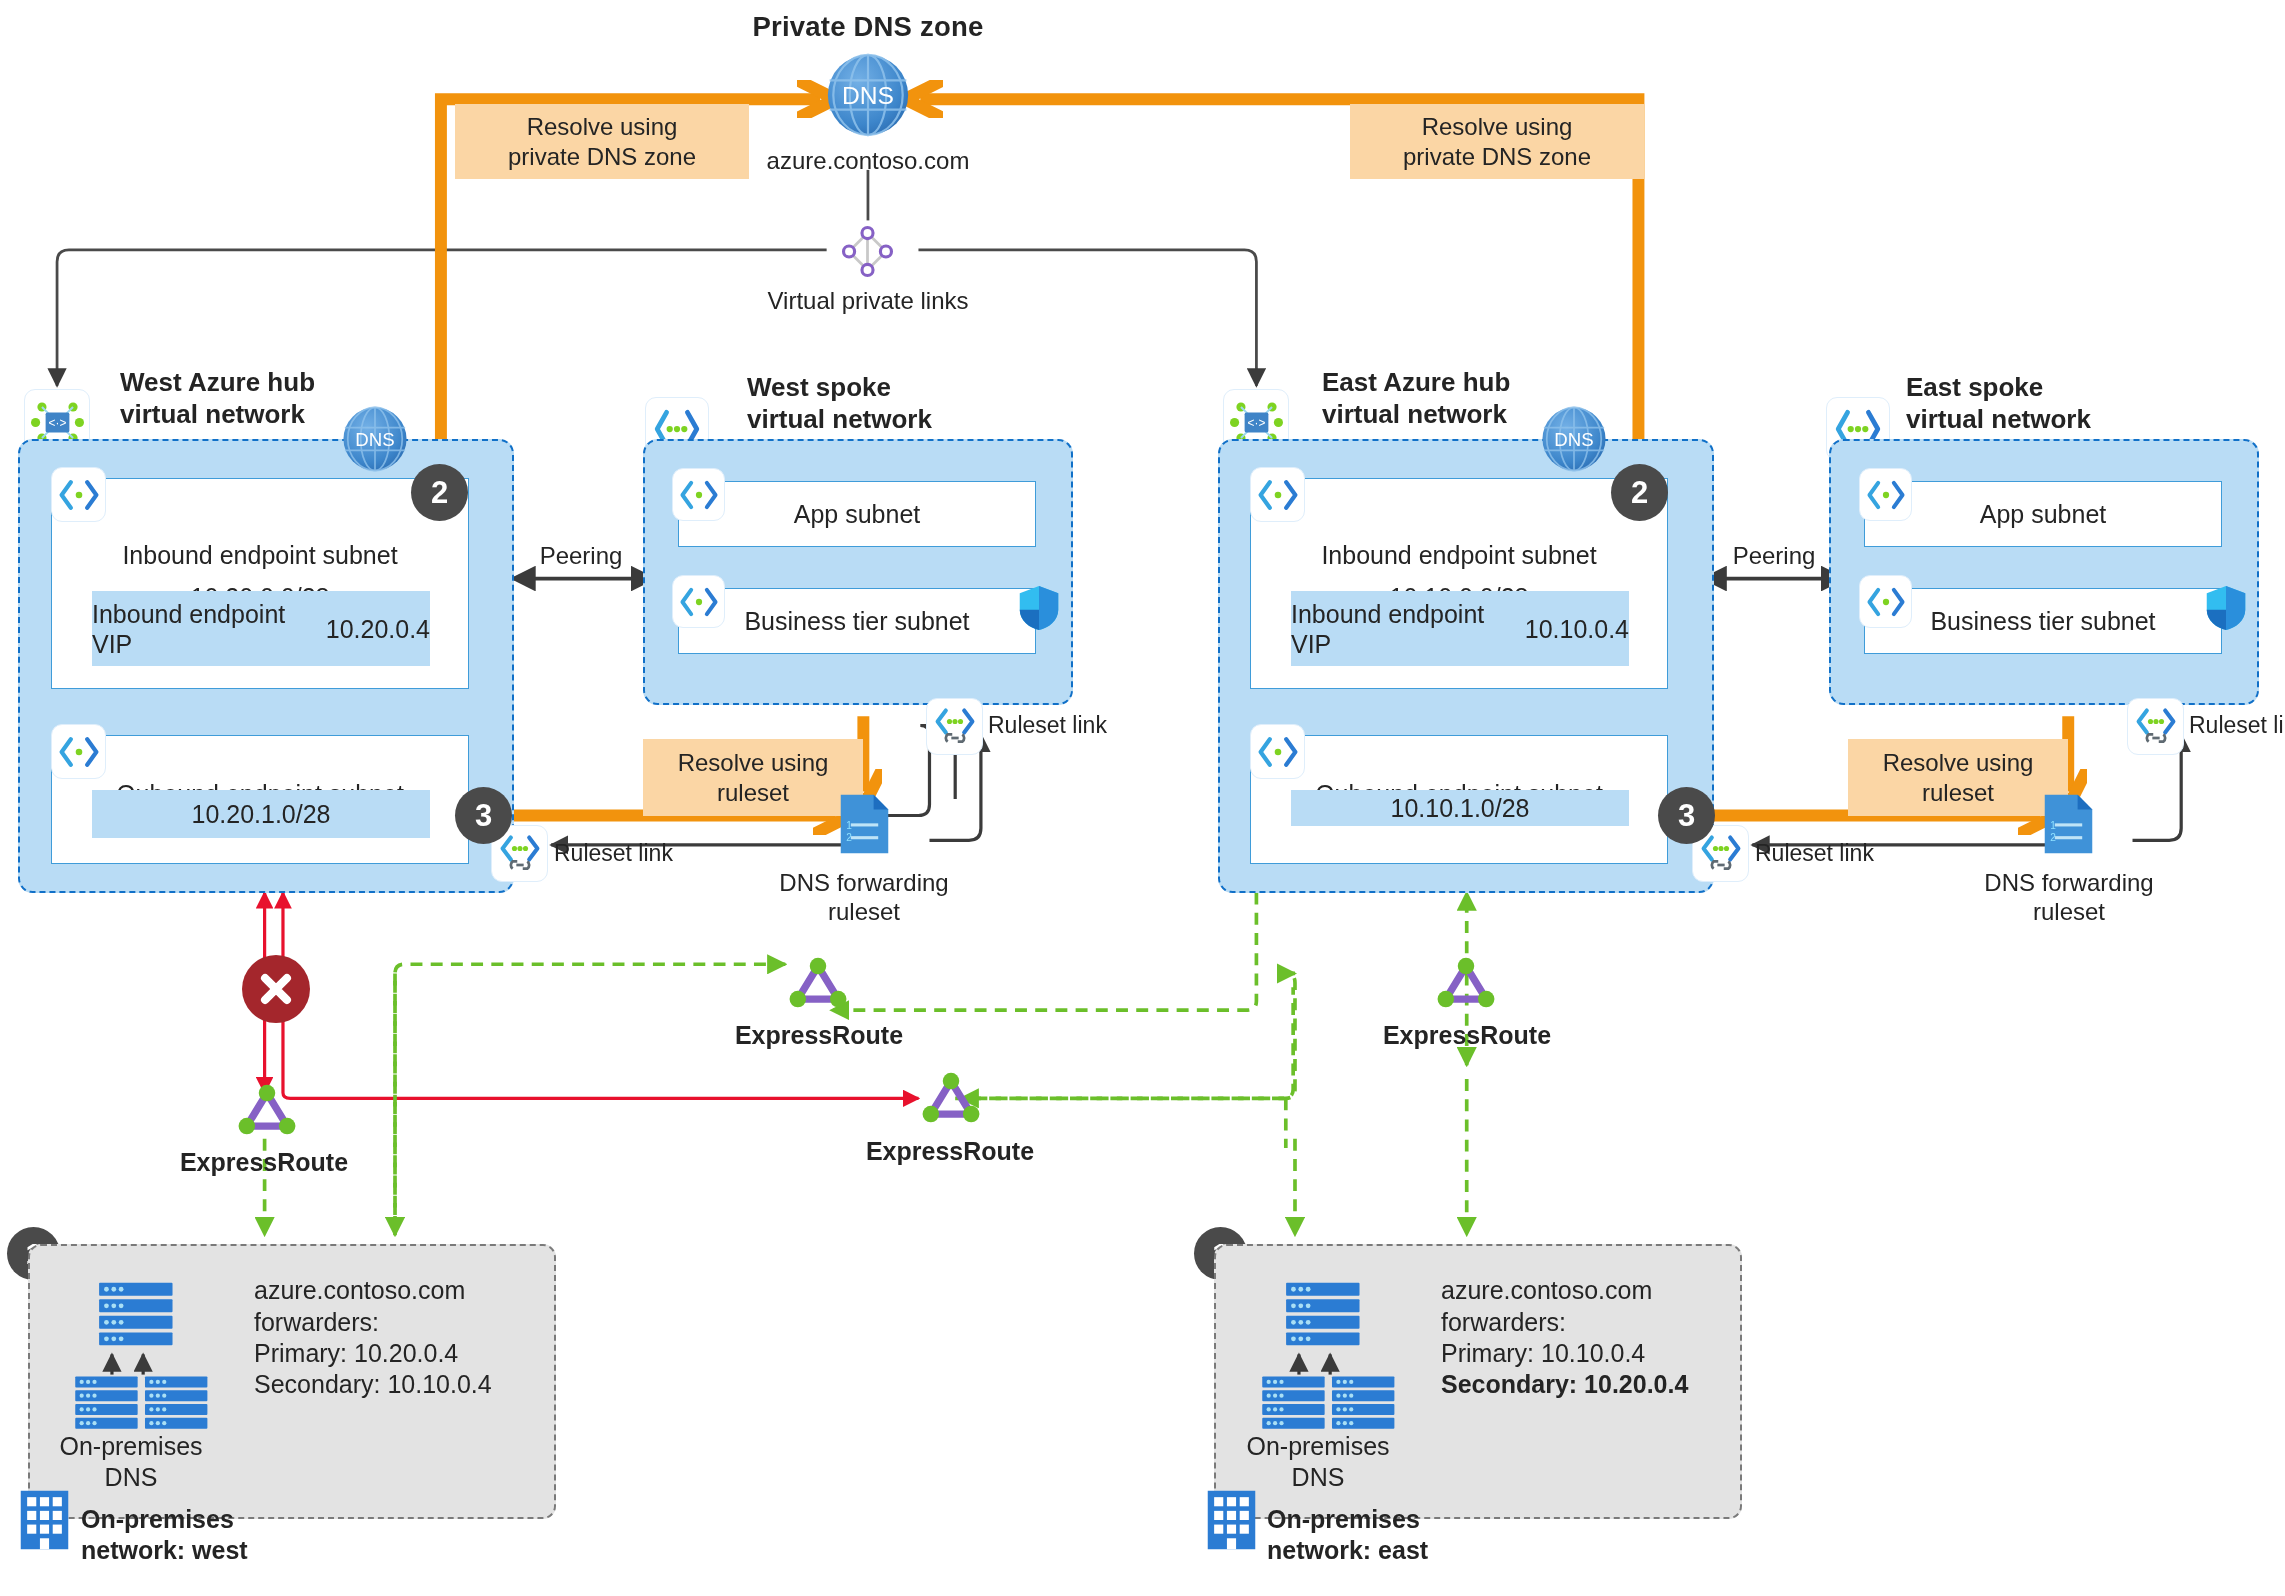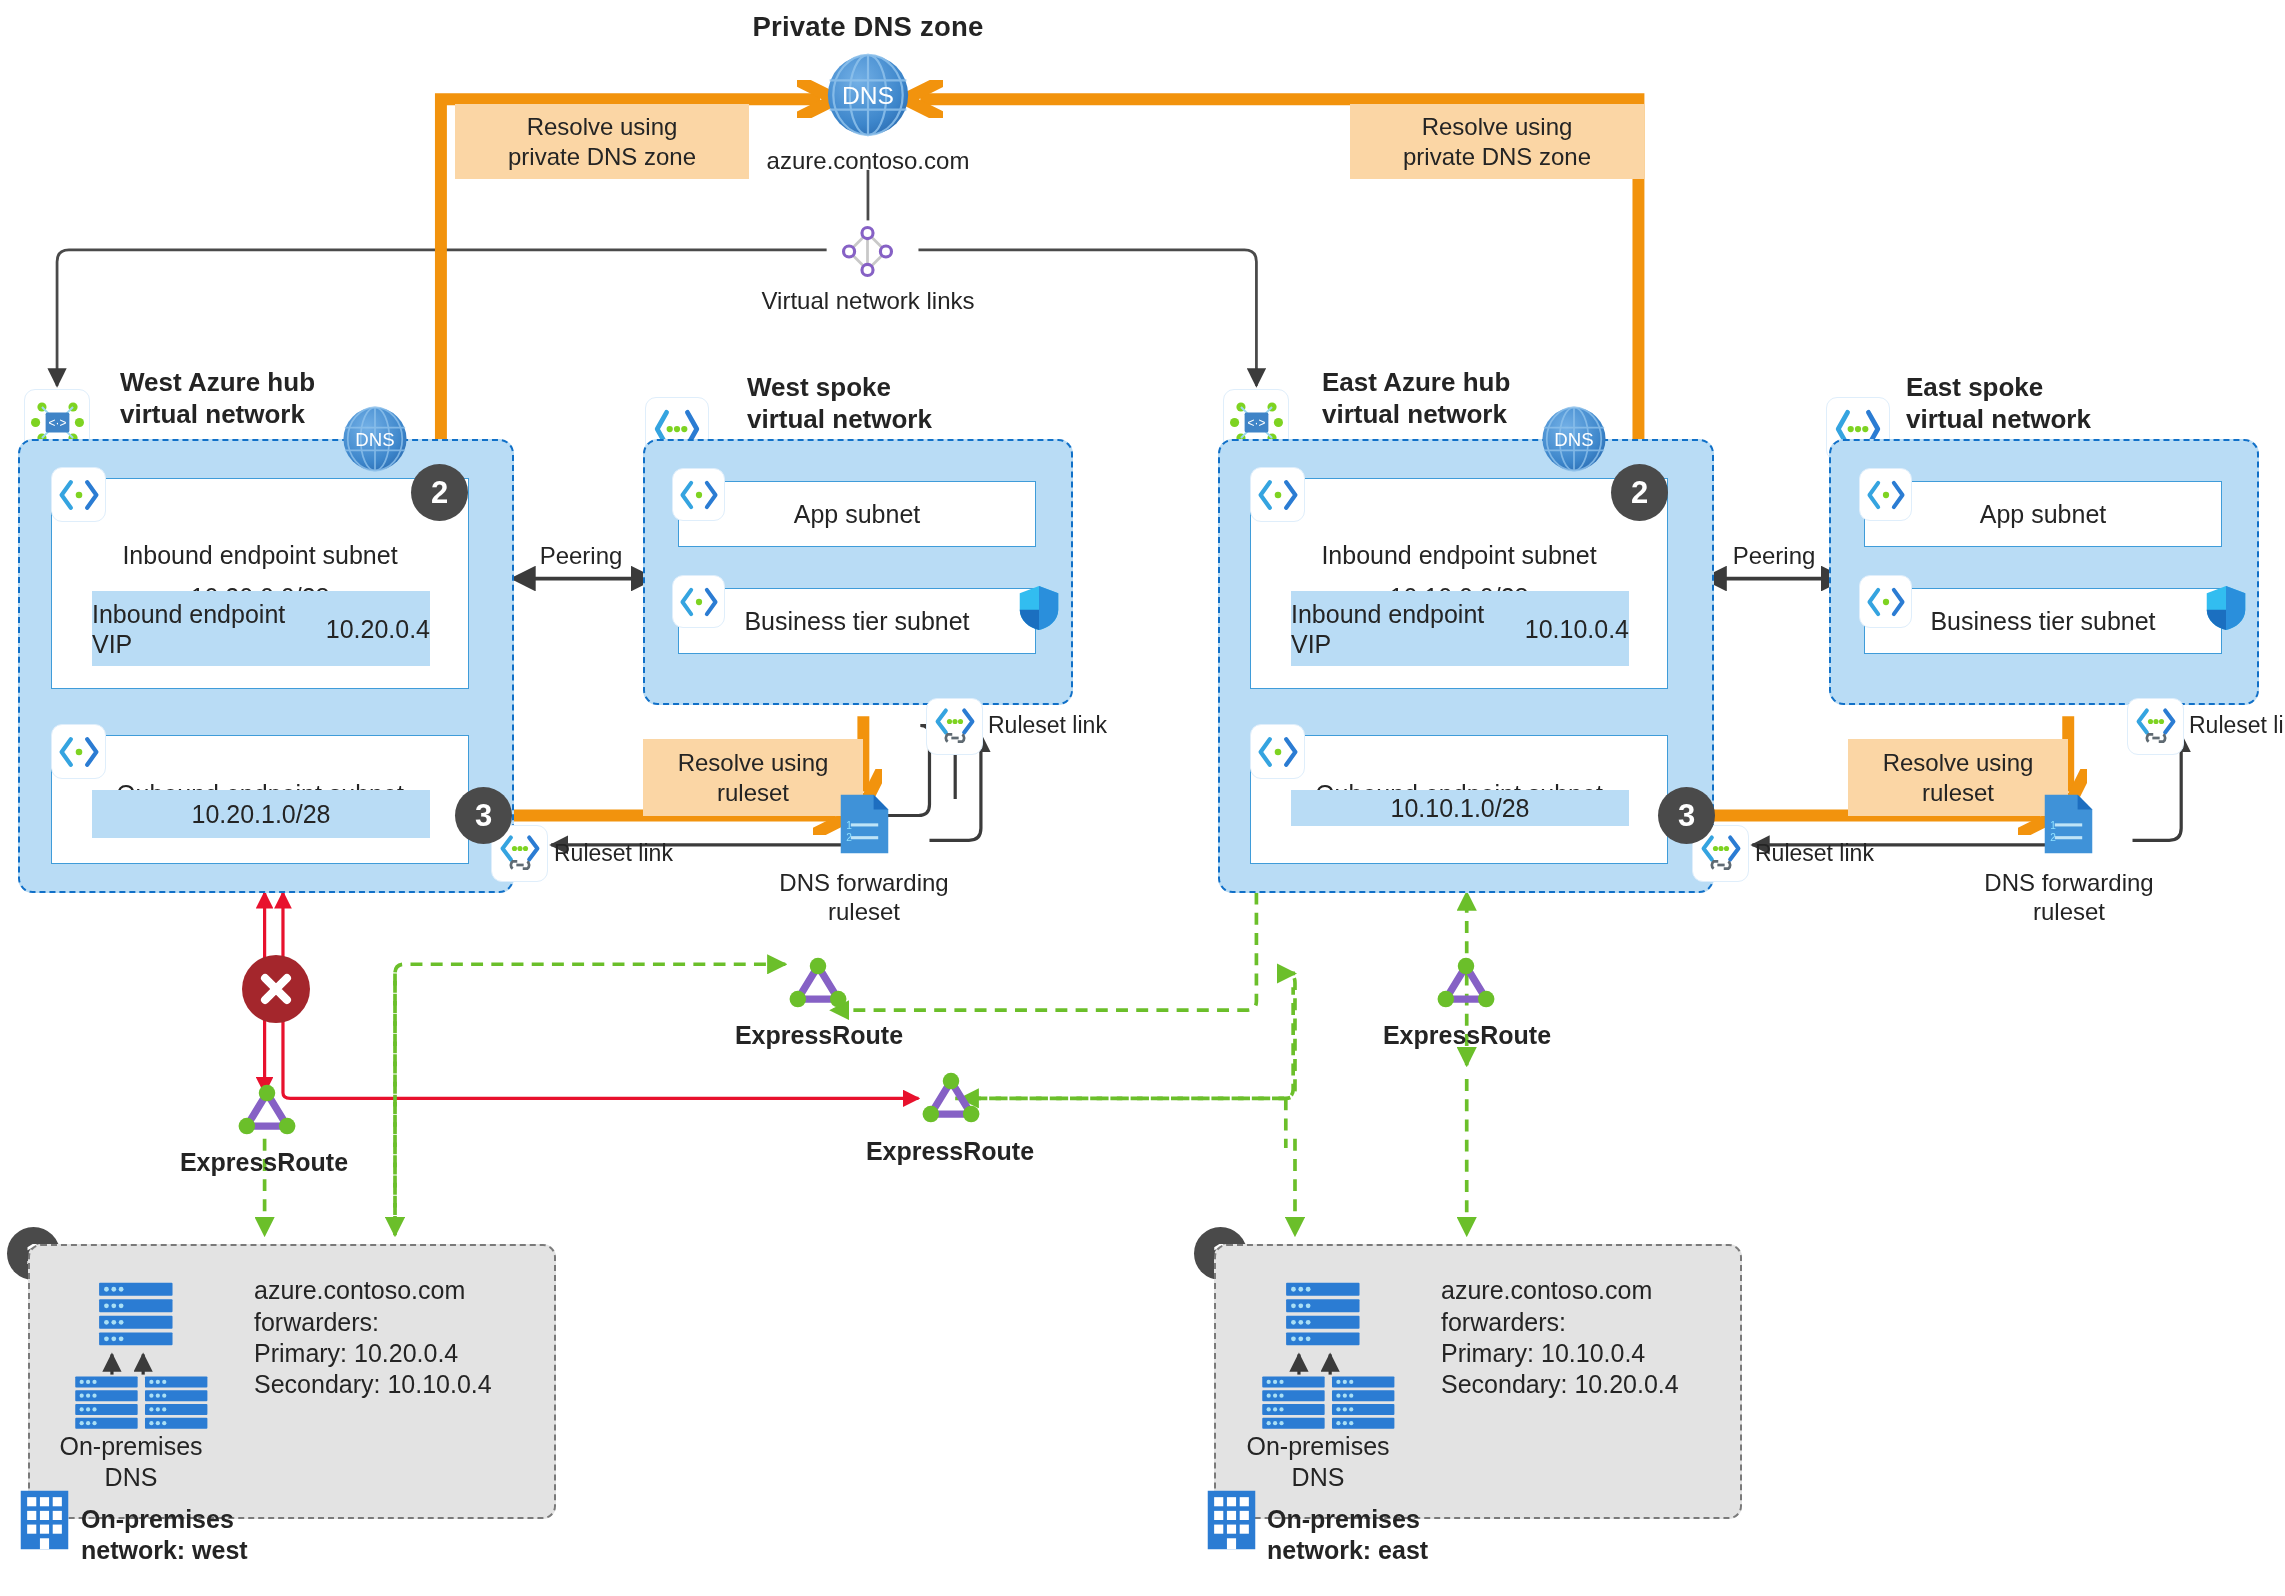--- a/index.html
+++ b/index.html
@@ -230,21 +230,21 @@
         <line x1="32" y1="12" x2="32" y2="52"></line>
       </g>
       <g fill="#ffffff" stroke="#8661C5" stroke-width="3.4">
         <circle cx="32" cy="12" r="6"></circle>
           <circle cx="12" cy="32" r="6"></circle>
         <circle cx="52" cy="32" r="6"></circle>
           <circle cx="32" cy="52" r="6"></circle>
       </g>
     </svg>
   </div>
-  <div class="t ctr" style="left:868px; top:287px; font-size:24px;">Virtual network links</div>
+  <div class="t ctr" style="left:868px; top:287px; font-size:24px;">Virtual private links</div>
 
   <div class="callout" style="left:455px; top:104px; width:294px; height:75px; font-size:24px;">
     <span style="white-space:pre-line;">Resolve using
 private DNS zone</span>
   </div>
   <div class="callout" style="left:1350px; top:104px; width:294px; height:75px; font-size:24px;">
     <span style="white-space:pre-line;">Resolve using
 private DNS zone</span>
   </div>
   <div class="callout" style="left:643px; top:739px; width:220px; height:77px; font-size:24px;">
@@ -843,21 +843,21 @@
         </g>
       </g>
     </svg>
   </div>
   <div class="t ctr" style="left:1318px; top:1431px; font-size:25px; line-height:1.25; white-space:pre-line; text-align:center;">On-premises
 DNS</div>
 
   <div class="t" style="left:1441px; top:1276px; font-size:25px;">azure.contoso.com</div>
   <div class="t" style="left:1441px; top:1308px; font-size:25px;">forwarders:</div>
   <div class="t" style="left:1441px; top:1339px; font-size:25px;">Primary: 10.10.0.4</div>
-  <div class="t" style="left:1441px; top:1370px; font-size:25px;">Secondary: 10.20.0.4</div>
+  <div class="t" style="left:1441px; top:1370px; font-size:25px;font-weight:bold;">Secondary: 10.20.0.4</div>
 
   <div class="abs" style="left:1205px; top:1488px; width:53px; height:64px;">
     <svg width="53" height="64" viewBox="0 0 58 70">
       <rect x="3" y="3" width="52" height="64" fill="#2b7cd3"></rect>
       <g fill="#ffffff">
         <rect x="10" y="10" width="10" height="10"></rect>
           <rect x="24" y="10" width="10" height="10"></rect>
           <rect x="38" y="10" width="10" height="10"></rect>
         <rect x="10" y="25" width="10" height="10"></rect>
           <rect x="24" y="25" width="10" height="10"></rect>

